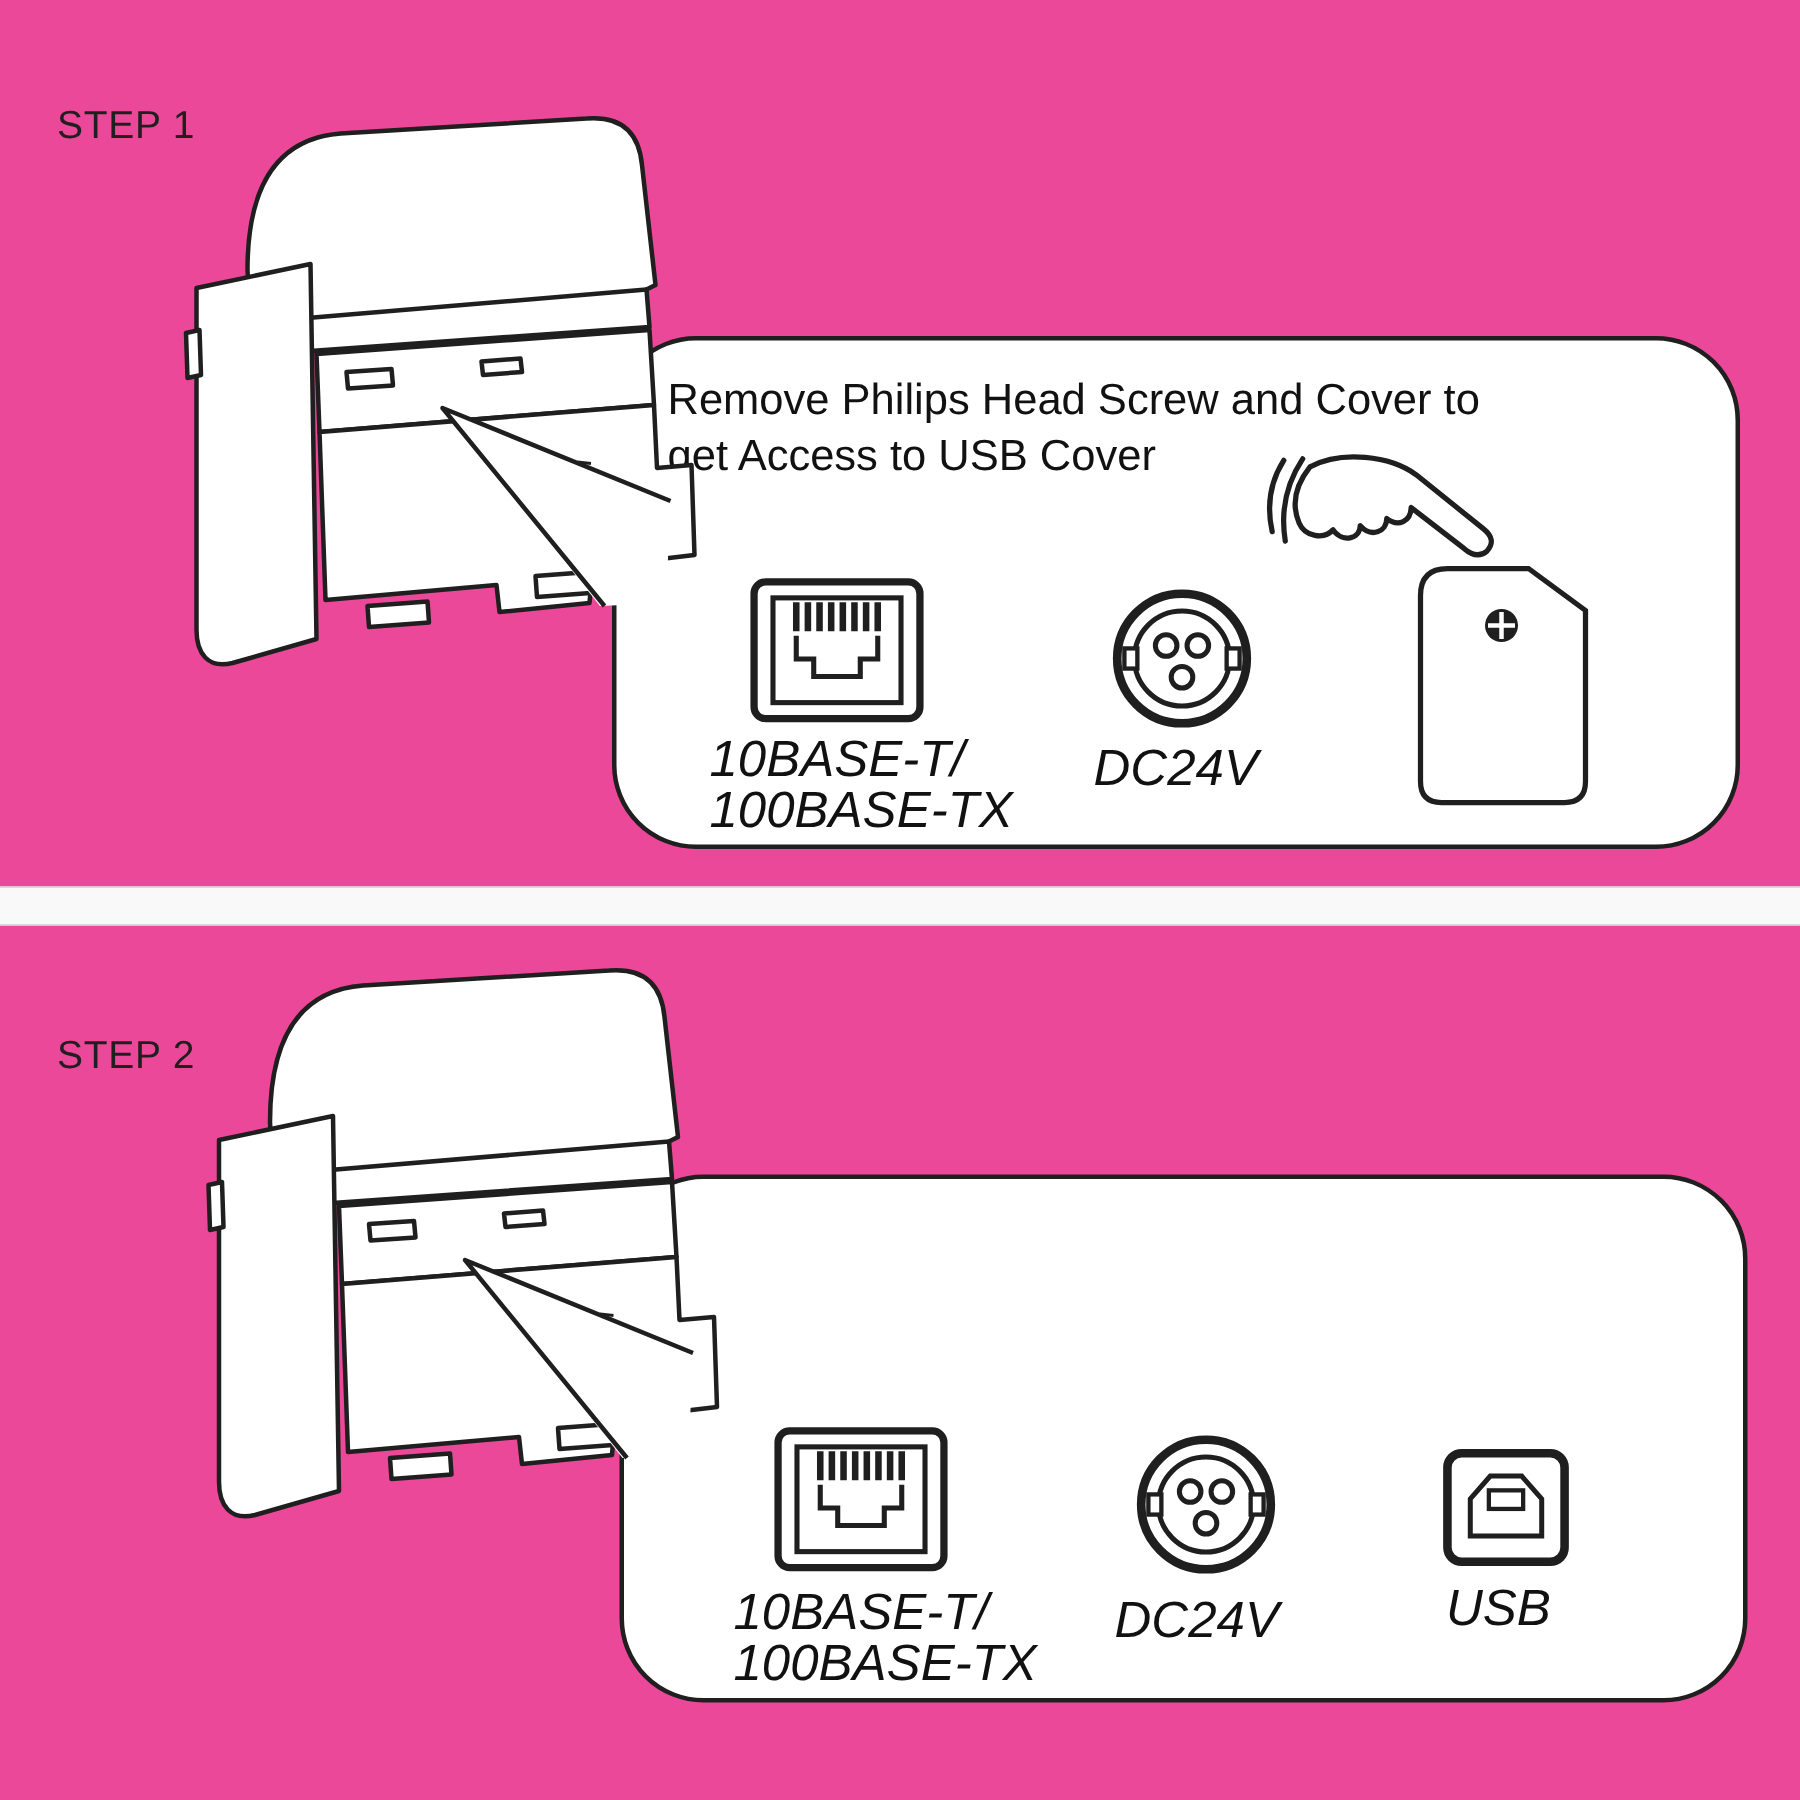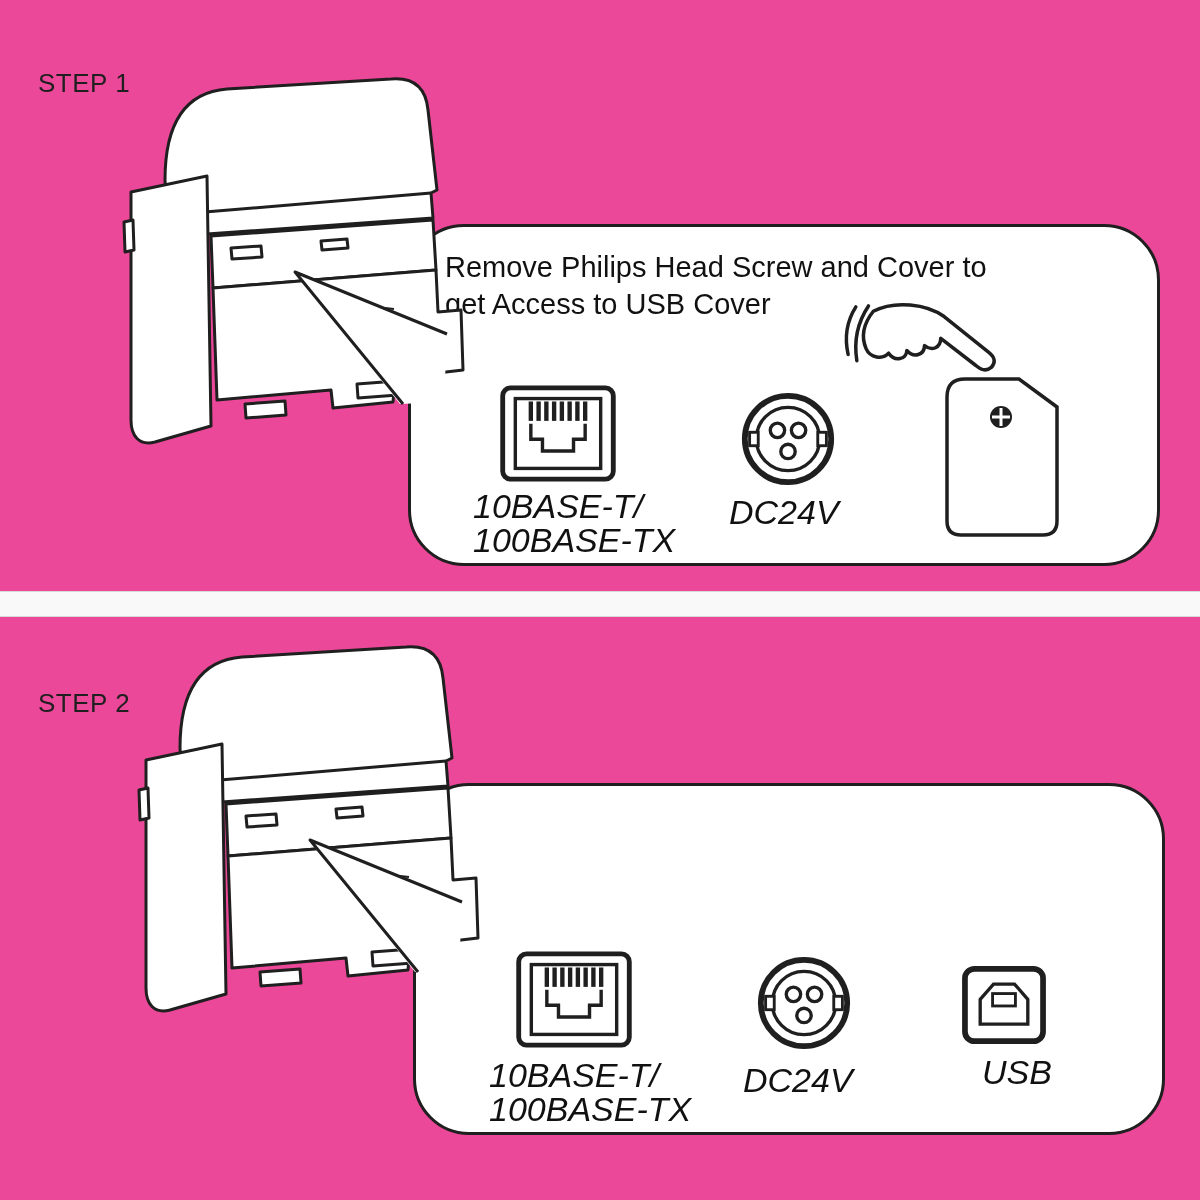--- a/index.html
+++ b/index.html
@@ -171,16 +171,16 @@
     </div>
 
     <svg class="abs" style="left:339px; top:169px;" width="98" height="96">
       <use href="#icon-dc"></use>
     </svg>
     <div class="port-label" style="left:327px; top:277px;">DC24V</div>
 
     <svg class="abs" style="left:545px; top:179px;" width="86" height="80">
       <use href="#icon-usb"></use>
     </svg>
-    <div class="port-label" style="left:566px; top:269px;">USB</div>
+    <div class="port-label" style="left:548px; top:269px;">USB</div>
   </div>
 
 </div>
 
 </body></html>

